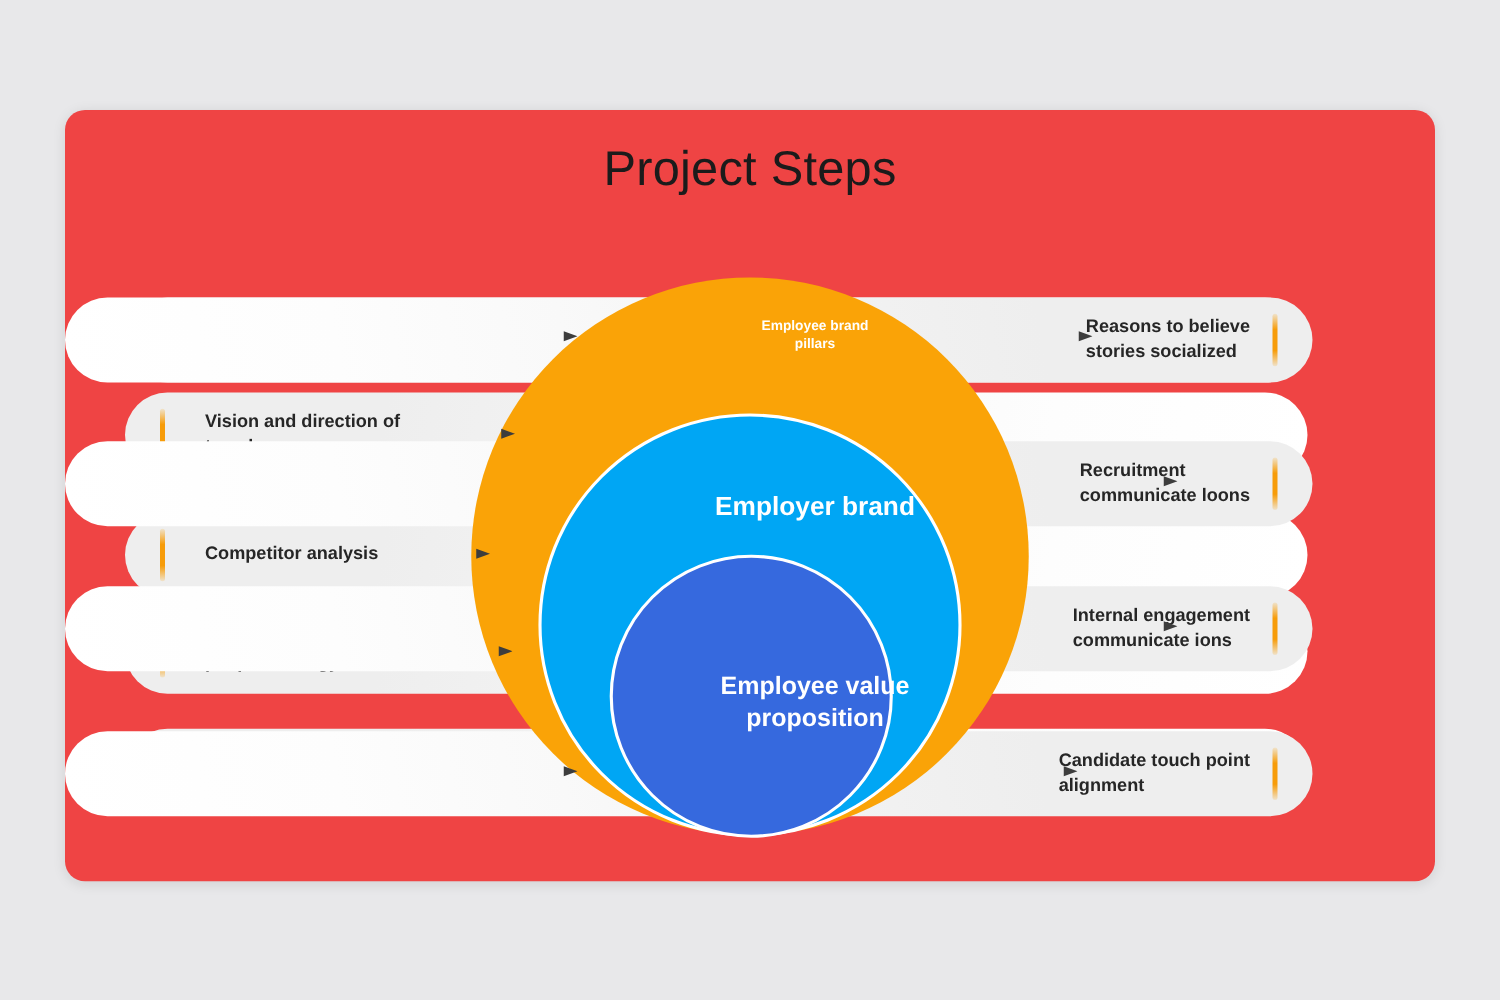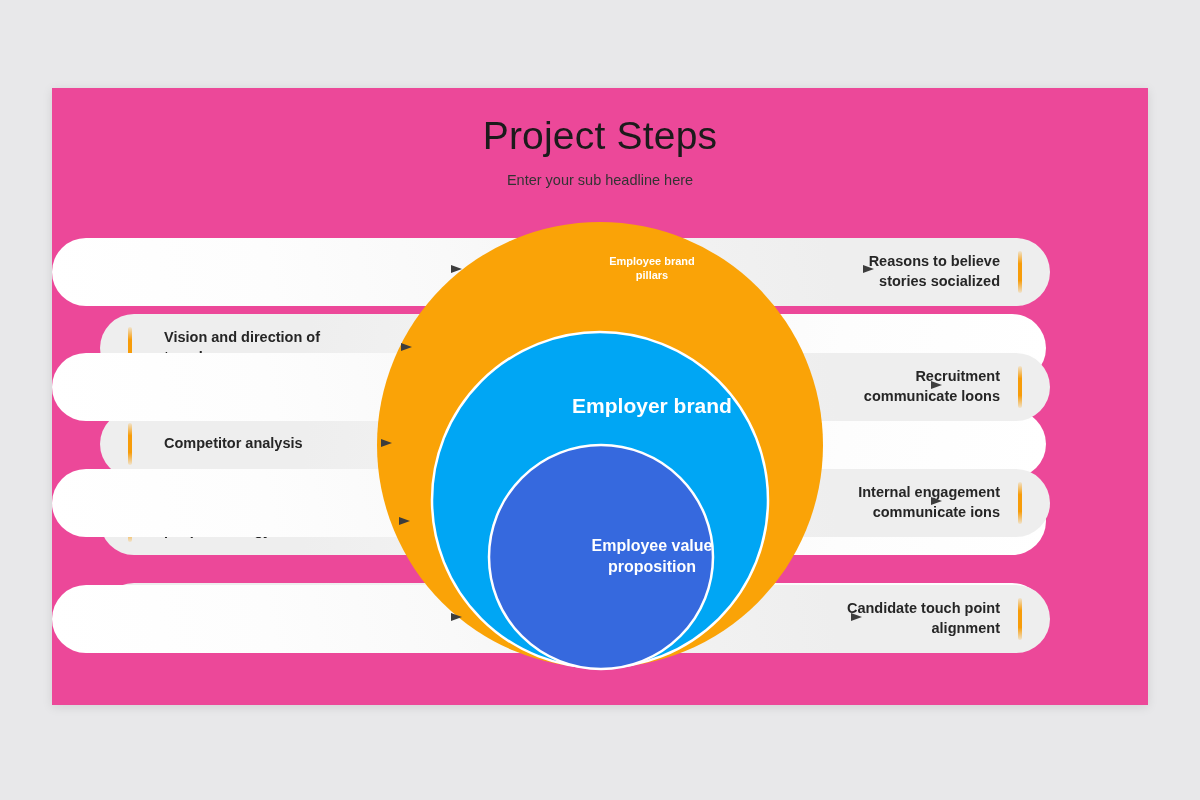--- a/index.html
+++ b/index.html
@@ -15,23 +15,24 @@
     overflow: hidden;
   }
 
   
   #slide {
     position: absolute;
     left: 52px;
     top: 88px;
     width: 1096px;
     height: 617px;
-    background: #ec4899;
+    background: #ef4444;
     box-shadow: 0 2px 10px rgba(0,0,0,0.10);
     overflow: hidden;
+    border-radius: 16px;
   }
 
   
   .title {
     position: absolute;
     left: 0;
     top: 26px;
     width: 100%;
     text-align: center;
     font-size: 39px;
@@ -93,48 +94,47 @@
     position: absolute;
     top: 50%;
     transform: translateY(-50%);
     font-size: 14.5px;
     font-weight: 700;
     line-height: 1.35;
     color: #262626;
     white-space: pre-line;
   }
   .pill.left  .pill-text { left: 64px;  text-align: left;  max-width: 300px; }
-  .pill.right .pill-text { right: 50px; text-align: right; max-width: 300px; }
+  .pill.right .pill-text { right: 50px; max-width: 300px; }
 
   
   .arrow { position: absolute; height: 12px; }
 
   
   #rings { position: absolute; left: 0; top: 0; width: 100%; height: 100%; }
 
   .ring-label {
     position: absolute;
     text-align: center;
     color: #ffffff;
     font-weight: 700;
     line-height: 1.3;
     white-space: pre-line;
     width: 320px;
   }
   #label-outer { left: 440px; top: 166px; font-size: 11px; }
   #label-mid   { left: 440px; top: 304px; font-size: 21px; }
-  #label-inner { left: 440px; top: 448px; font-size: 16px; }
+  #label-inner { left: 440px; top: 448px; font-size: 20px; }
 </style>
 </head>
 <body>
 
 <div id="slide">
 
   <div class="title">Project Steps</div>
-  <div class="subtitle">Enter your sub headline here</div>
 
   <div class="pill left" style="top:150px">
     <span class="accent"></span>
     <span class="pill-text">Employee experience</span>
   </div>
   <div class="pill left" style="top:226px">
     <span class="accent"></span>
     <span class="pill-text">Vision and direction of
 travel</span>
   </div>

